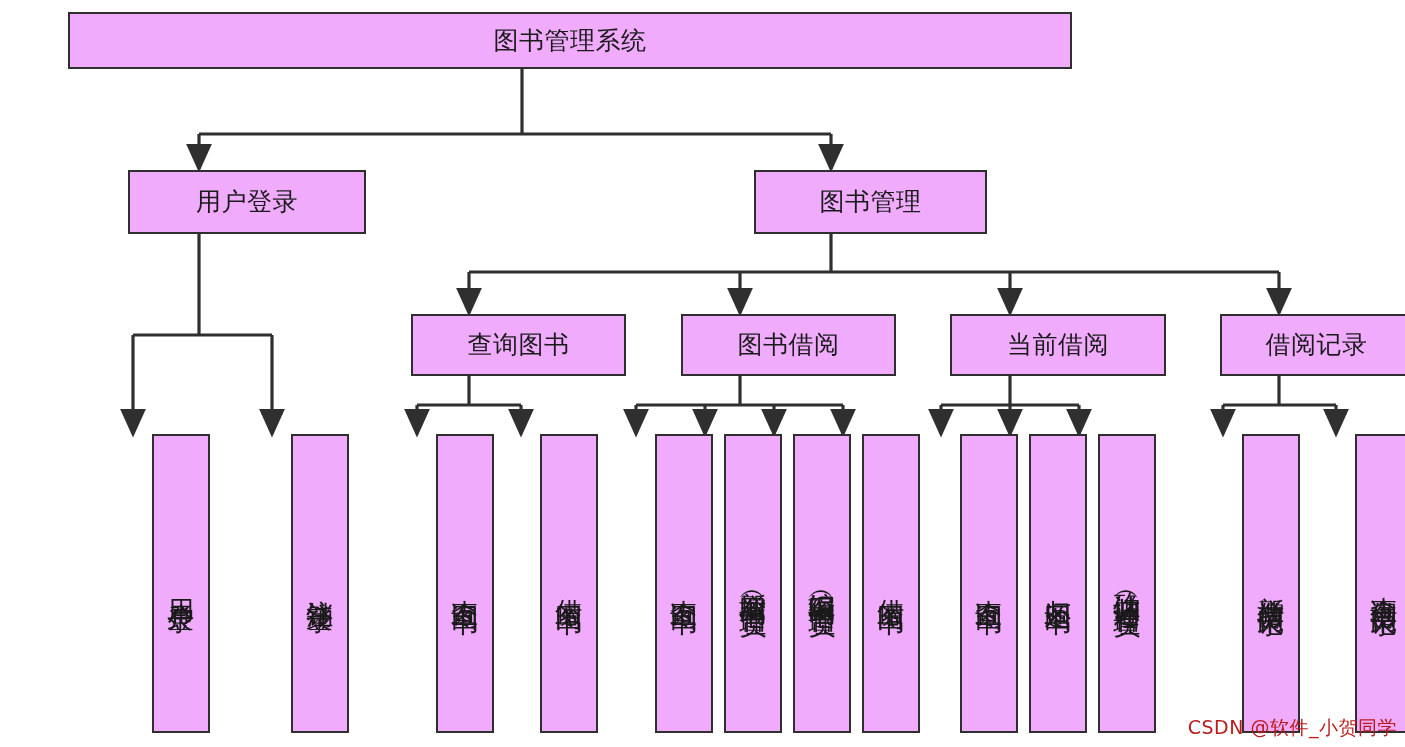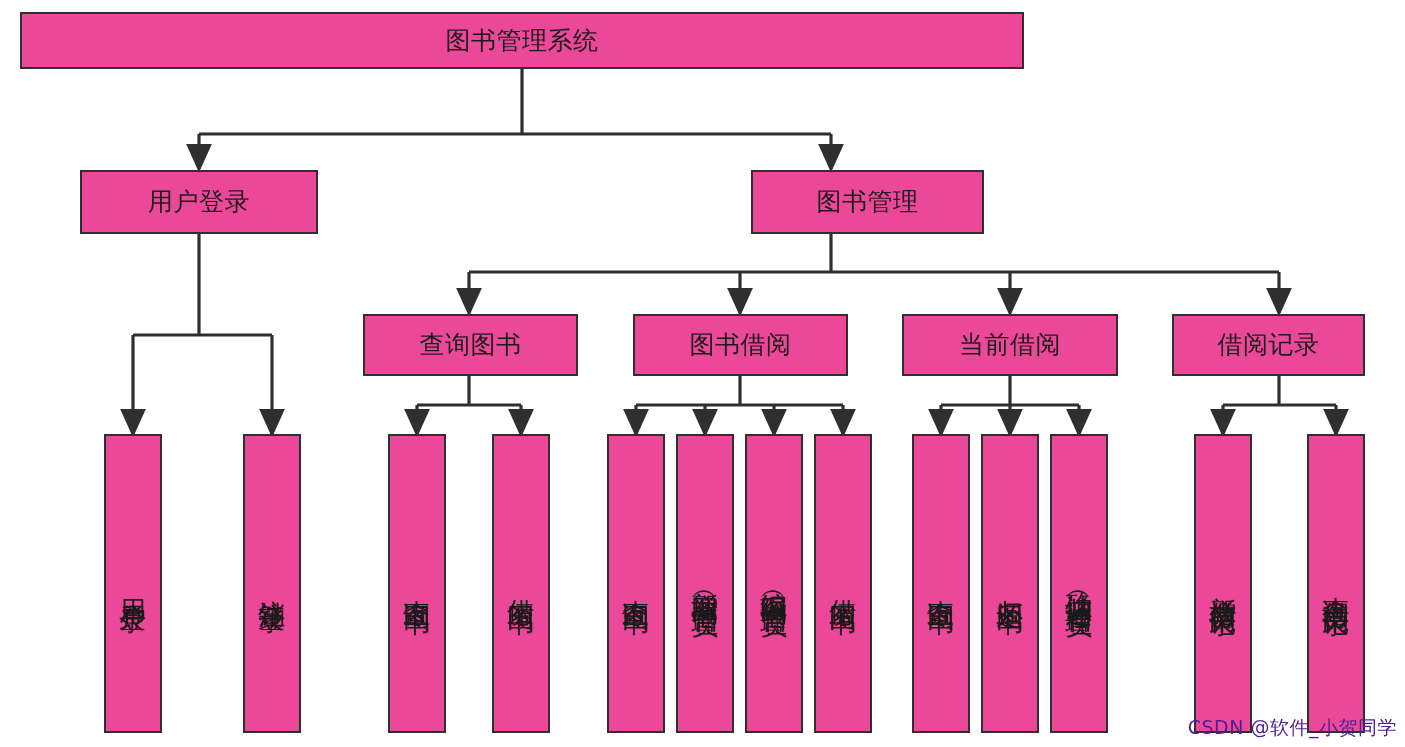--- a/index.html
+++ b/index.html
@@ -22,27 +22,28 @@
     position: absolute;
     left: 0;
     top: 0;
     width: 1405px;
     height: 747px;
     pointer-events: none;
   }
   .node {
     position: absolute;
     box-sizing: border-box;
-    background: #ec4899;
+    background: #f0abfc;
     border: 2.5px solid #2f2f2f;
     display: flex;
     align-items: center;
     justify-content: center;
     color: #1a1a1a;
     z-index: 2;
+    margin-left: 48px;
   }
   .node-label {
     display: block;
     text-align: center;
     line-height: 1.18;
     white-space: nowrap;
   }
   
   .node.horz .node-label {
     font-size: 25px;
@@ -62,21 +63,21 @@
     font-size: 27px;
     line-height: 1.02;
     letter-spacing: 3px;
     white-space: nowrap;
   }
   #watermark {
     position: absolute;
     right: 8px;
     bottom: 6px;
     font-size: 19px;
-    color: #4c1d95;
+    color: #b91c1c;
     letter-spacing: 0.5px;
     z-index: 5;
     white-space: nowrap;
     font-family: "DejaVu Sans", "Liberation Sans", sans-serif;
   }
 </style>
 </head>
 <body>
 
 <div id="diagram-root">
@@ -132,21 +133,21 @@
   </svg>
 
   <div class="node horz root" style="left:20px; top:12px; width:1004px; height:57px;">
     <span class="node-label">图书管理系统</span>
   </div>
 
   <div class="node horz" style="left:80px; top:170px; width:238px; height:64px;">
     <span class="node-label">用户登录</span>
   </div>
 
-  <div class="node horz" style="left:751px; top:170px; width:233px; height:64px;">
+  <div class="node horz" style="left:706px; top:170px; width:233px; height:64px;">
     <span class="node-label">图书管理</span>
   </div>
 
   <div class="node horz" style="left:363px; top:314px; width:215px; height:62px;">
     <span class="node-label">查询图书</span>
   </div>
 
   <div class="node horz" style="left:902px; top:314px; width:216px; height:62px;">
     <span class="node-label">当前借阅</span>
   </div>

